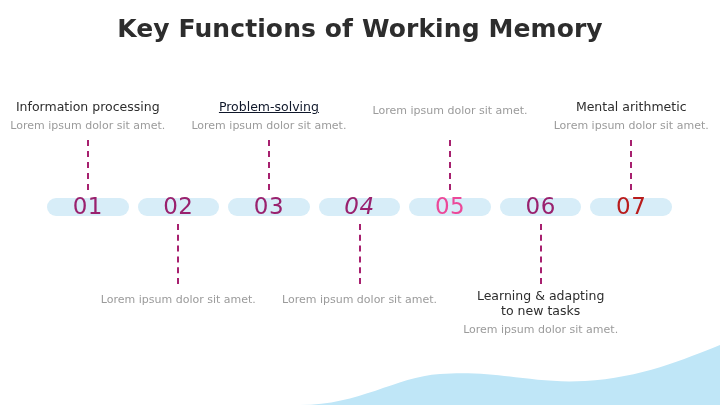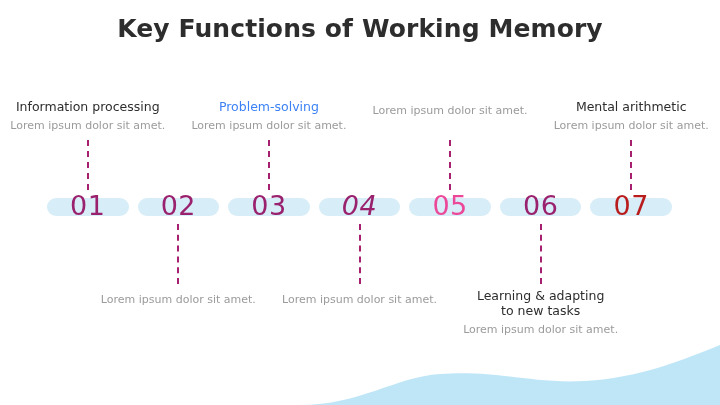--- a/index.html
+++ b/index.html
@@ -64,21 +64,21 @@
   }
 
   
   .num {
     position: absolute;
     top: 190px;
     width: 100px;
     margin-left: -50px;
     text-align: center;
     font-family: "DejaVu Sans", sans-serif;
-    font-size: 27px;
+    font-size: 23px;
     font-weight: normal;
     color: #99216e;
     letter-spacing: 0.5px;
     line-height: 32px;
   }
 
   
   .conn {
     position: absolute;
     width: 0px;
@@ -135,21 +135,21 @@
         <div class="desc" style="color: rgb(155, 155, 155);">Lorem ipsum dolor sit amet.</div>
       </div>
       <div class="num" style="left: 178.357px; color: rgb(153, 33, 110);">02</div>
       <div class="conn" style="left: 177.357px; border-left-color: rgb(167, 32, 111); top: 224px; height: 60px;"></div>
       <div class="tblock below" style="left: 178.357px; top: 288px;">
         <div class="desc" style="color: rgb(155, 155, 155);">Lorem ipsum dolor sit amet.</div>
       </div>
       <div class="num" style="left: 268.929px; color: rgb(153, 33, 110);">03</div>
       <div class="conn" style="left: 267.929px; border-left-color: rgb(167, 32, 111); top: 140px; height: 50px;"></div>
       <div class="tblock above" style="left: 268.929px; top: 99px;">
-        <div class="heading" style="color: #3b82f6;">Problem-solving</div>
+        <div class="heading" style="color: #0f172a; text-decoration: underline;">Problem-solving</div>
         <div class="desc" style="color: rgb(155, 155, 155);">Lorem ipsum dolor sit amet.</div>
       </div>
       <div class="num" style="left: 359.5px; color: rgb(153, 33, 110); font-style: italic;">04</div>
       <div class="conn" style="left: 358.5px; border-left-color: rgb(167, 32, 111); top: 224px; height: 60px;"></div>
       <div class="tblock below" style="left: 359.5px; top: 288px;">
         <div class="desc" style="color: rgb(155, 155, 155);">Lorem ipsum dolor sit amet.</div>
       </div>
       <div class="num" style="left: 450.071px; color: #ec4899;">05</div>
       <div class="conn" style="left: 449.071px; border-left-color: rgb(167, 32, 111); top: 140px; height: 50px;"></div>
       <div class="tblock above" style="left: 450.071px; top: 99px;">

